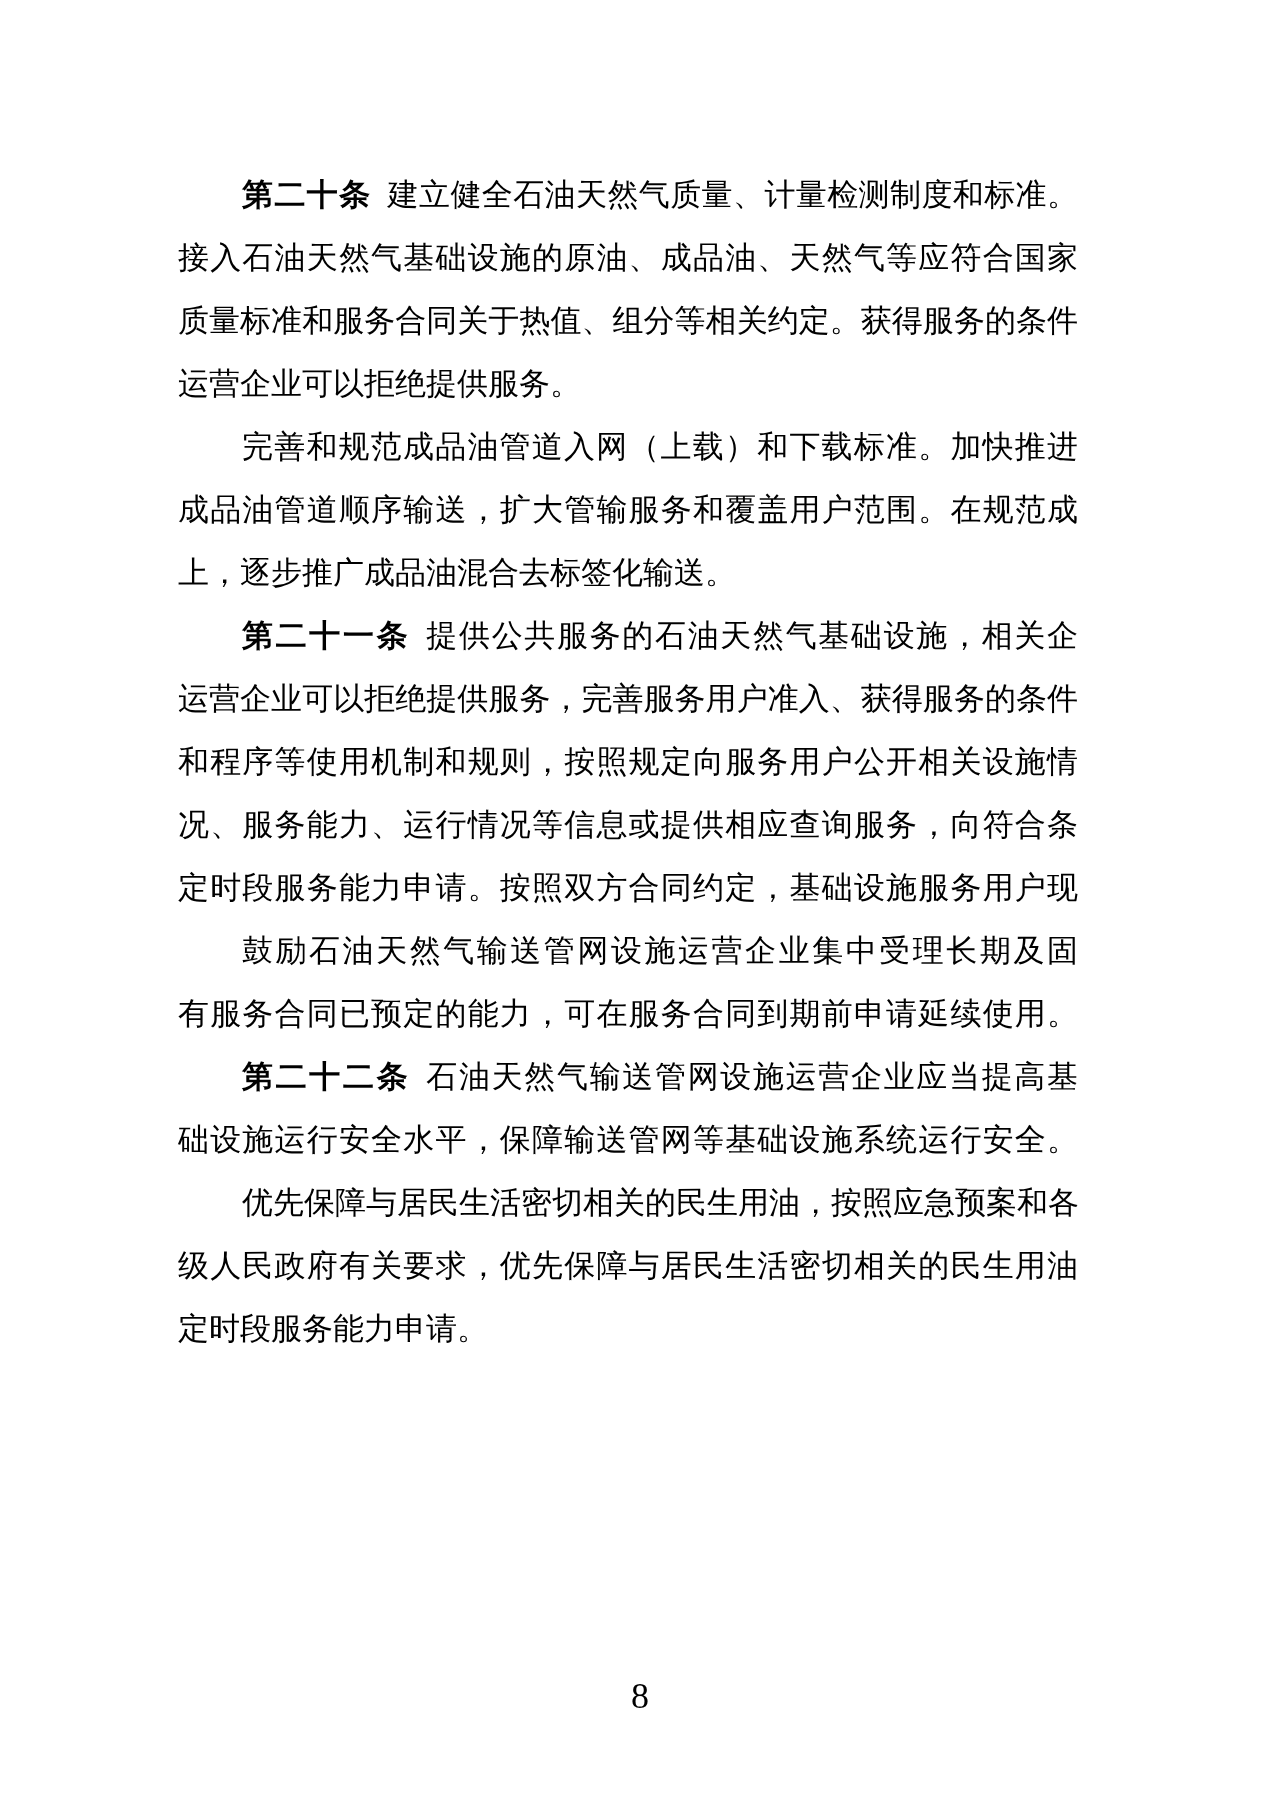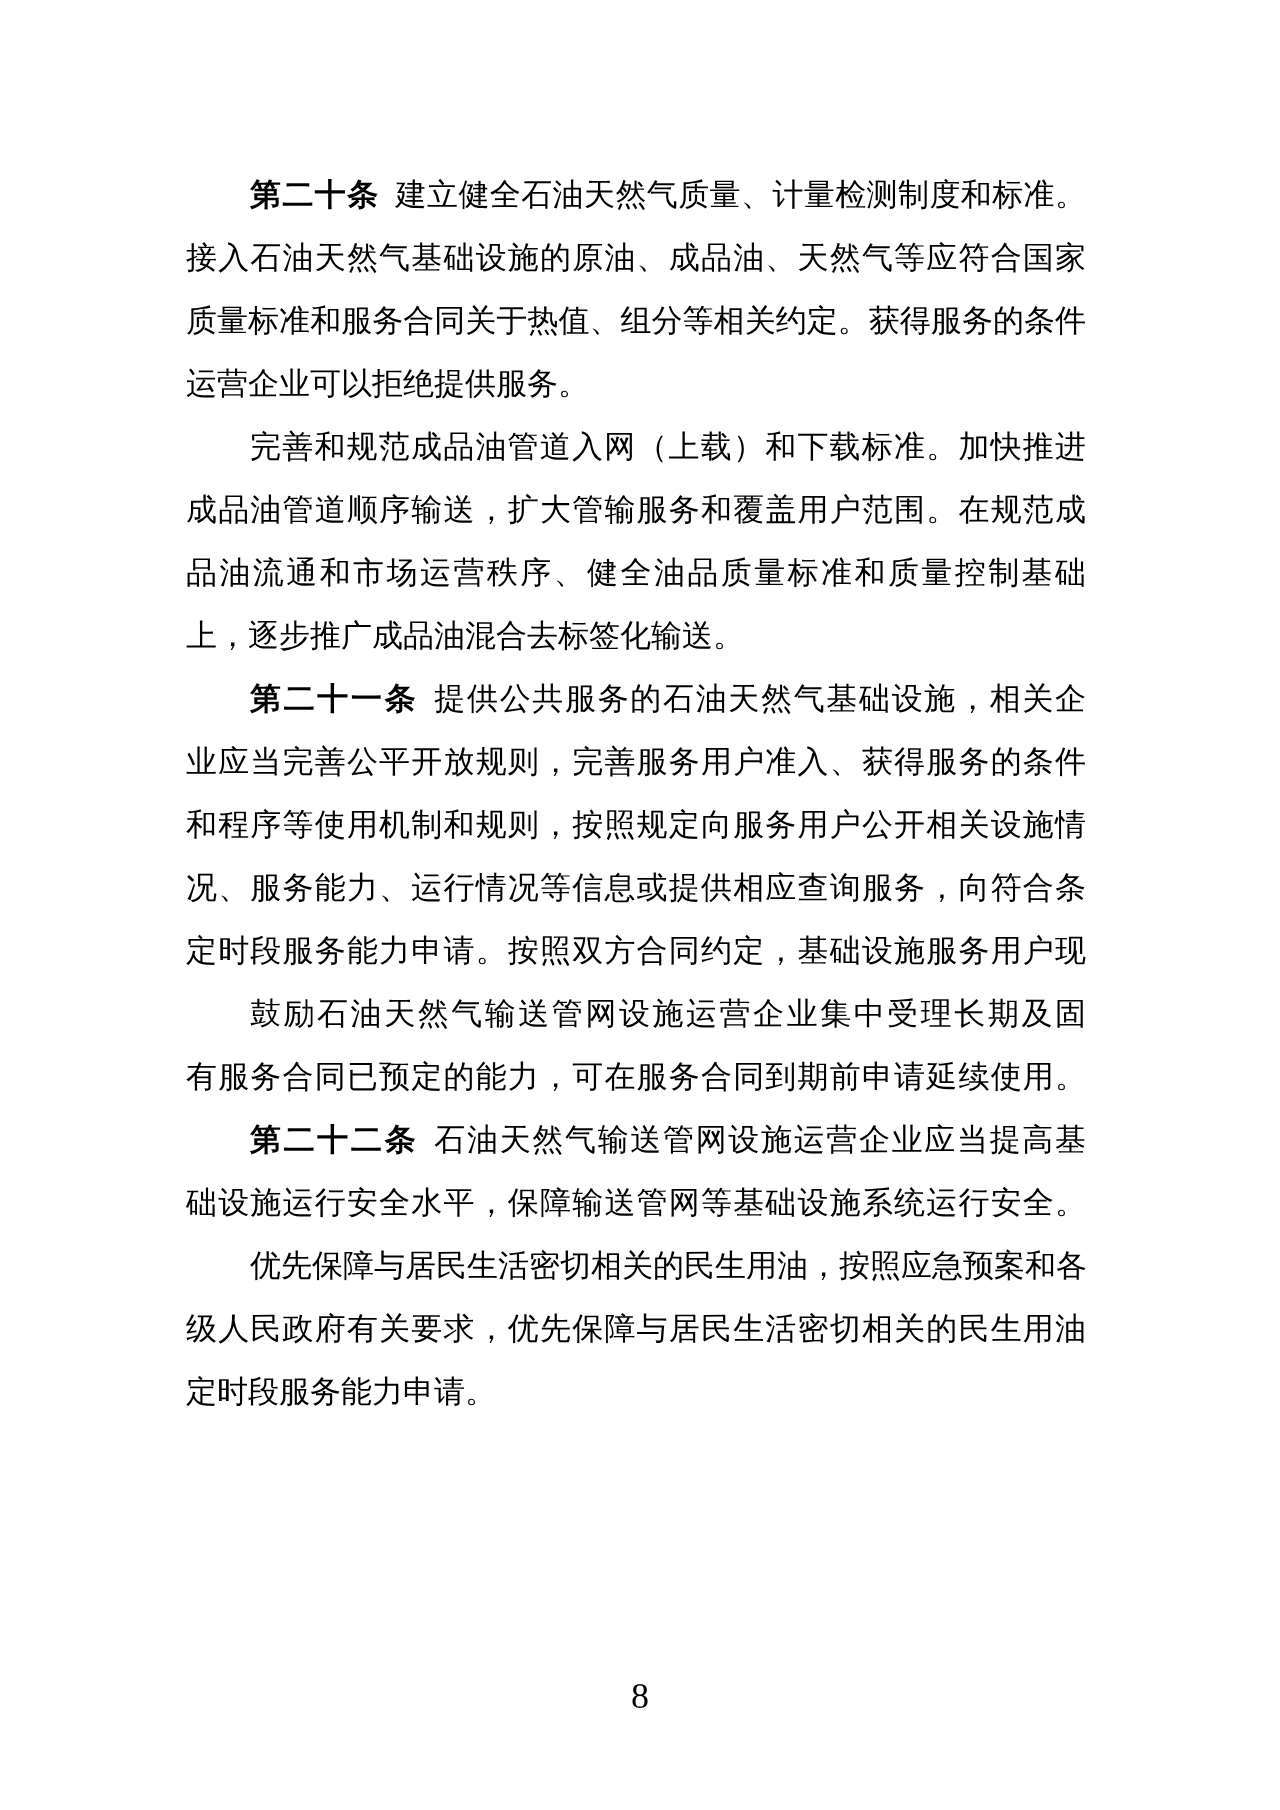--- a/index.html
+++ b/index.html
@@ -11,21 +11,21 @@
     position: relative;
     width: 1280px;
     height: 1810px;
     background: #ffffff;
     color: #000000;
     font-family: "Liberation Serif", serif;
     overflow: hidden;
   }
   .content {
     position: absolute;
-    left: 186px;
+    left: 178px;
     top: 163px;
     width: 900px;
   }
   .line {
     height: 63px;
     line-height: 63px;
     font-size: 31px;
     color: #000000;
     text-align: justify;
     text-align-last: justify;
@@ -62,25 +62,24 @@
 <div class="page">
   <div class="content">
 
     <div class="line indent"><span class="art">第二十条</span><span>建立健全石油天然气质量、计量检测制度和标准。</span></div>
     <div class="line"><span>接入石油天然气基础设施的原油、成品油、天然气等应符合国家</span></div>
     <div class="line"><span>质量标准和服务合同关于热值、组分等相关约定。获得服务的条件</span></div>
     <div class="line short"><span>运营企业可以拒绝提供服务。</span></div>
 
     <div class="line indent"><span>完善和规范成品油管道入网（上载）和下载标准。加快推进</span></div>
     <div class="line"><span>成品油管道顺序输送，扩大管输服务和覆盖用户范围。在规范成</span></div>
-    <div class="line"><span>品油流通和市场运营秩序、健全油品质量标准和质量控制基础</span></div>
     <div class="line short"><span>上，逐步推广成品油混合去标签化输送。</span></div>
 
     <div class="line indent"><span class="art">第二十一条</span><span>提供公共服务的石油天然气基础设施，相关企</span></div>
-    <div class="line"><span>业应当完善公平开放规则，完善服务用户准入、获得服务的条件</span></div>
+    <div class="line"><span>运营企业可以拒绝提供服务，完善服务用户准入、获得服务的条件</span></div>
     <div class="line"><span>和程序等使用机制和规则，按照规定向服务用户公开相关设施情</span></div>
     <div class="line"><span>况、服务能力、运行情况等信息或提供相应查询服务，向符合条</span></div>
 
     <div class="line"><span>定时段服务能力申请。按照双方合同约定，基础设施服务用户现</span></div>
     <div class="line indent"><span>鼓励石油天然气输送管网设施运营企业集中受理长期及固</span></div>
     <div class="line"><span>有服务合同已预定的能力，可在服务合同到期前申请延续使用。</span></div>
 
     <div class="line indent"><span class="art">第二十二条</span><span>石油天然气输送管网设施运营企业应当提高基</span></div>
     <div class="line"><span>础设施运行安全水平，保障输送管网等基础设施系统运行安全。</span></div>
 

